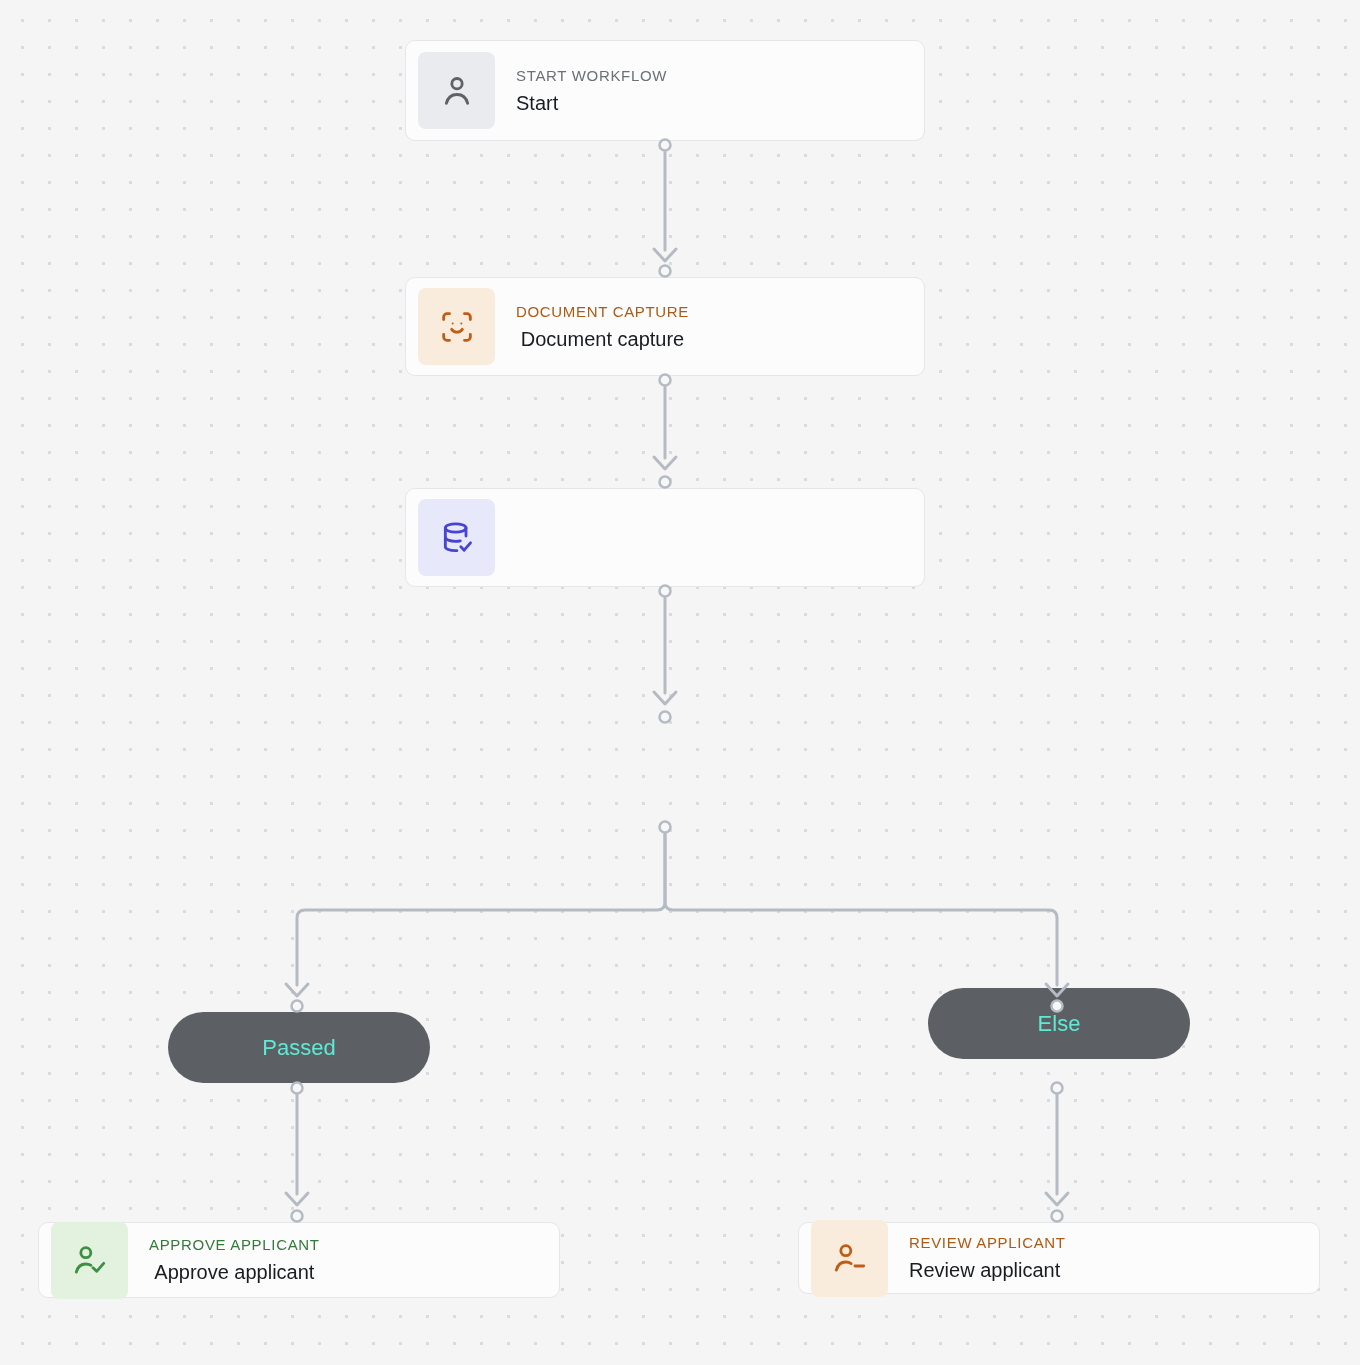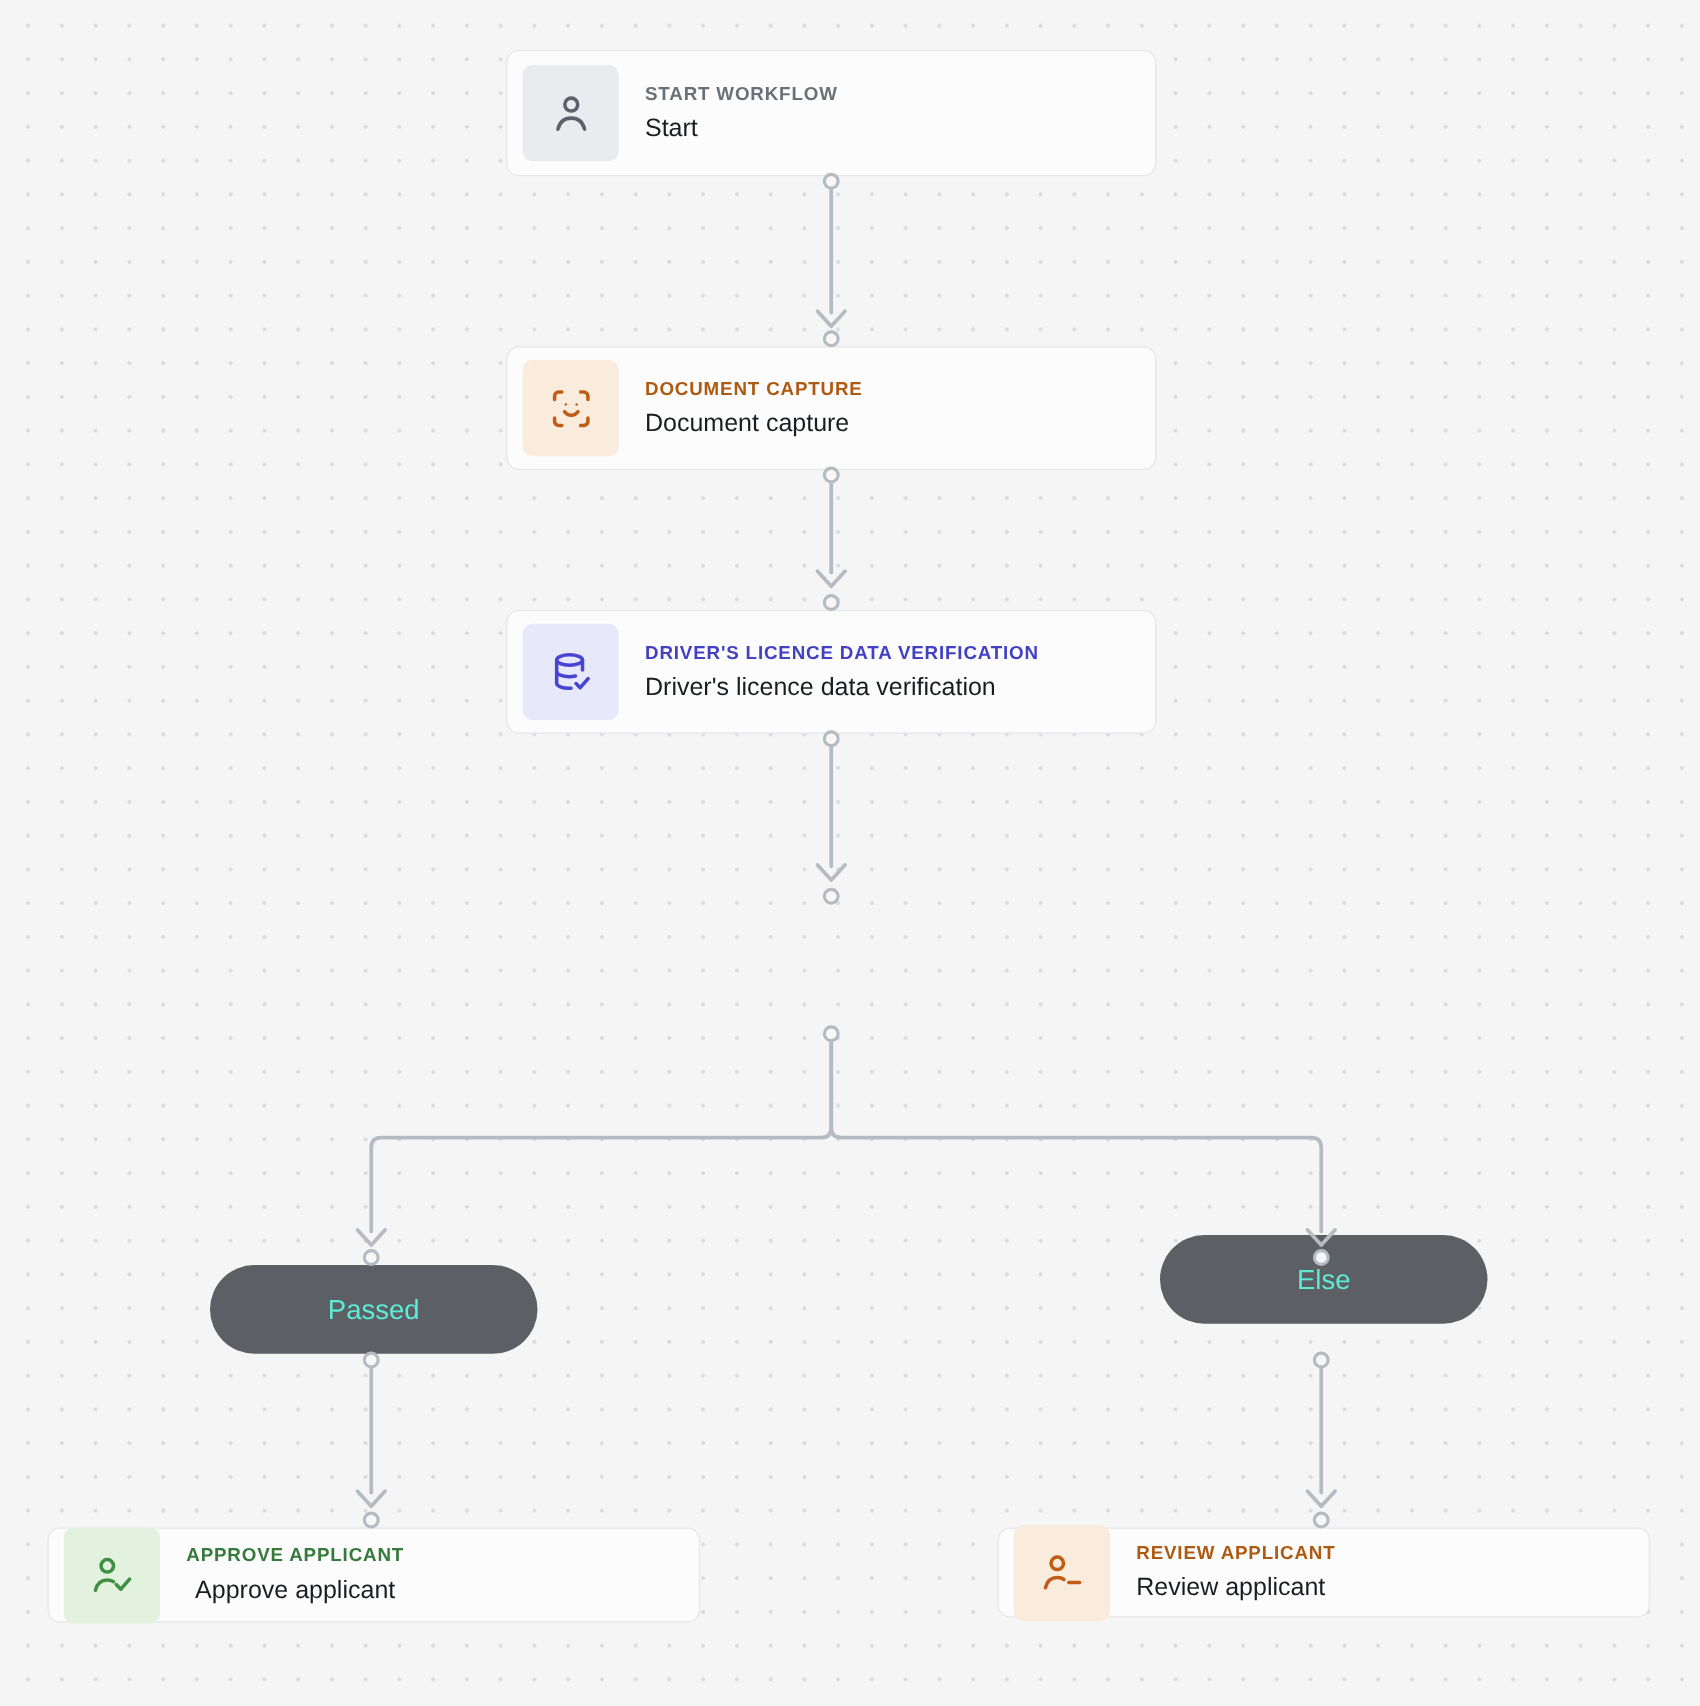--- a/index.html
+++ b/index.html
@@ -50,21 +50,21 @@
   }
   .ic-gray   { stroke: #5d6268; }
   .ic-orange { stroke: #c15c17; }
   .ic-indigo { stroke: #4744cf; }
   .ic-green  { stroke: #3f8f43; }
   .texts { display: flex; flex-direction: column; }
   .cat {
     font-size: 15px;
     letter-spacing: 0.045em;
     margin-bottom: 8px;
-    font-weight: 700;
+    font-weight: 400;
   }
   .cat-gray   { color: #6a7076; }
   .cat-orange { color: #ae5a11; }
   .cat-indigo { color: #4240c4; }
   .cat-green  { color: #35793b; }
   .title {
     font-size: 20px;
     color: #1a1d20;
     font-weight: 400;
   }
@@ -113,21 +113,21 @@
         <circle cx="12" cy="7.6" r="3.1"></circle>
         <path d="M5.6 19.4c.9-3.5 3.4-5.3 6.4-5.3s5.5 1.8 6.4 5.3"></path>
       </svg>
     </div>
     <div class="texts">
       <div class="cat cat-gray">START WORKFLOW</div>
       <div class="title">Start</div>
     </div>
   </div>
 
-  <div class="node" style="left:405px; top:277px; width:520px; height:99px;">
+  <div class="node" style="left:405px; top:277px; width:520px; height:99px;text-align:center;">
     <div class="tile tile-orange">
       <svg viewBox="0 0 24 24" class="icon-stroke ic-orange">
         <path d="M4 7.5V6a2 2 0 0 1 2-2h1.5"></path>
         <path d="M16.5 4H18a2 2 0 0 1 2 2v1.5"></path>
         <path d="M20 16.5V18a2 2 0 0 1-2 2h-1.5"></path>
         <path d="M7.5 20H6a2 2 0 0 1-2-2v-1.5"></path>
         <circle cx="9.4" cy="9.9" r="0.6" fill="#c15c17" stroke="none"></circle>
         <circle cx="14.6" cy="9.9" r="0.6" fill="#c15c17" stroke="none"></circle>
         <path d="M8.8 13.4c.8 1.1 1.9 1.7 3.2 1.7s2.4-.6 3.2-1.7"></path>
       </svg>
@@ -141,24 +141,20 @@
   <div class="node" style="left:405px; top:488px; width:520px; height:99px;">
     <div class="tile tile-indigo">
       <svg viewBox="0 0 24 24" class="icon-stroke ic-indigo">
         <ellipse cx="11.2" cy="6" rx="6.2" ry="2.5"></ellipse>
         <path d="M5 6v11.2c0 1.3 2.6 2.4 6 2.4h.9"></path>
         <path d="M17.4 6v4.8"></path>
         <path d="M5 11.6c0 1.3 2.7 2.4 6.2 2.4 1 0 2-.1 2.8-.3"></path>
         <path d="M14.3 17.3l2 2 3.8-4.4"></path>
       </svg>
     </div>
-    <div class="texts">
-      <div class="cat cat-indigo">DRIVER'S LICENCE DATA VERIFICATION</div>
-      <div class="title">Driver's licence data verification</div>
-    </div>
   </div>
 
 
   <div class="pill" style="left:168px; top:1012px;">
     <span>Passed</span>
   </div>
   <div class="pill" style="left:928px; top:988px;">
     <span>Else</span>
   </div>
 

